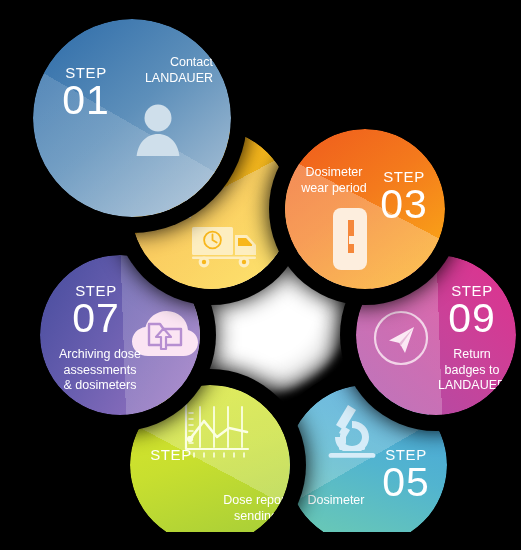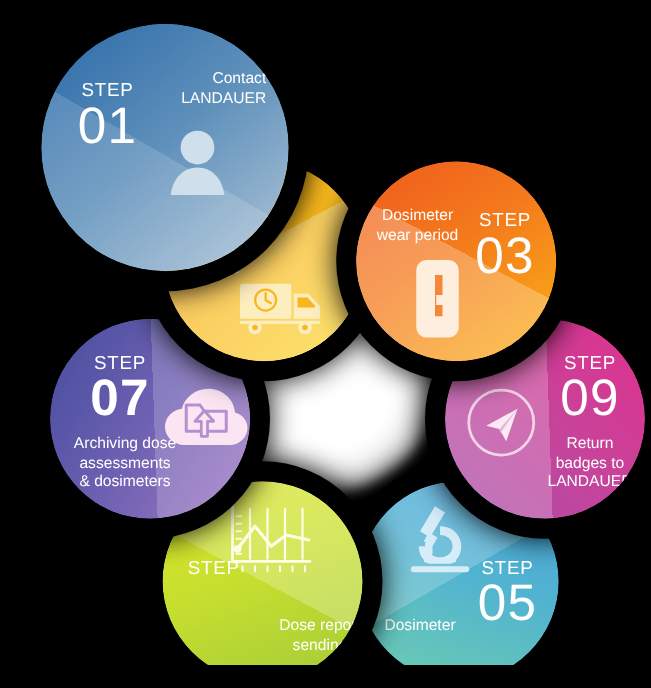--- a/index.html
+++ b/index.html
@@ -179,21 +179,21 @@
         </g>
         <circle cx="10" cy="38" r="3.1" fill="#fbffe3"></circle>
       </svg>
     </div>
   </div>
 
   <div class="node" id="n7">
     <div class="disc" style="background:linear-gradient(120deg,#464c9d 0%,#6a5fb0 45%,#a077c4 100%);"></div>
     <div class="wedge" style="background:linear-gradient(88deg,rgba(255,255,255,0) 52%,rgba(255,255,255,.18) 52%);"></div>
     <div class="lbl step-word" style="left:20px;top:28px;width:72px;">STEP</div>
-    <div class="lbl step-num" style="left:20px;top:44px;width:72px;font-weight:bold;">07</div>
+    <div class="lbl step-num" style="left:20px;top:44px;width:72px;">07</div>
     <div class="lbl desc" style="left:2px;top:92px;width:116px;">Archiving dose
 assessments
 &amp; dosimeters</div>
     <div class="icon" style="left:88px;top:52px;">
       <svg width="70" height="54" viewBox="0 0 70 54">
         <path d="M20 49c-8.8 0-16-6.5-16-14.6 0-7.3 5.8-13.4 13.5-14.4C19.8 10.9 28.4 4 38.6 4
                  c11.4 0 20.7 8.4 21.4 19C65.9 24.6 70 29.6 70 35.4 70 42.9 63.6 49 55.7 49z" fill="#fbe5f3"></path>
         <g fill="none" stroke="#b68fd1" stroke-width="2.4" stroke-linejoin="round">
           <path d="M21 38V17h11l3.5 5H53v16z"></path>
         </g>

